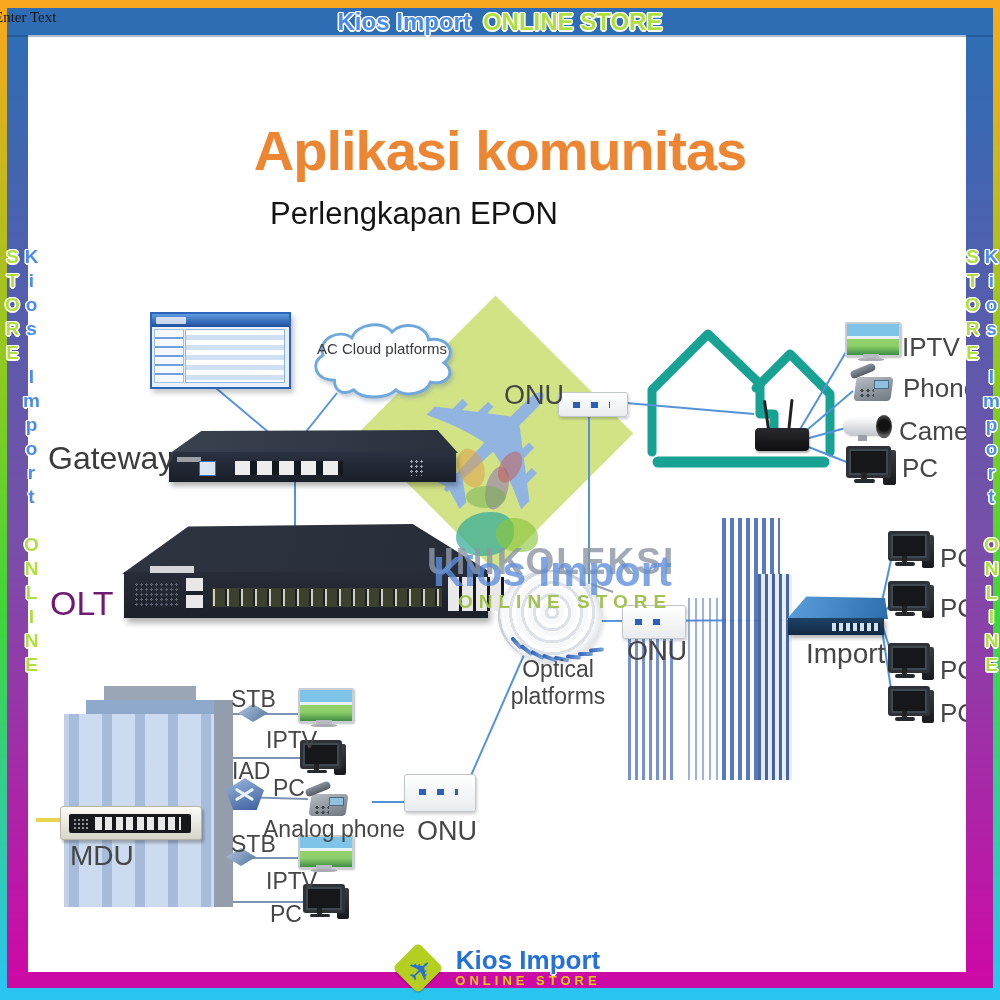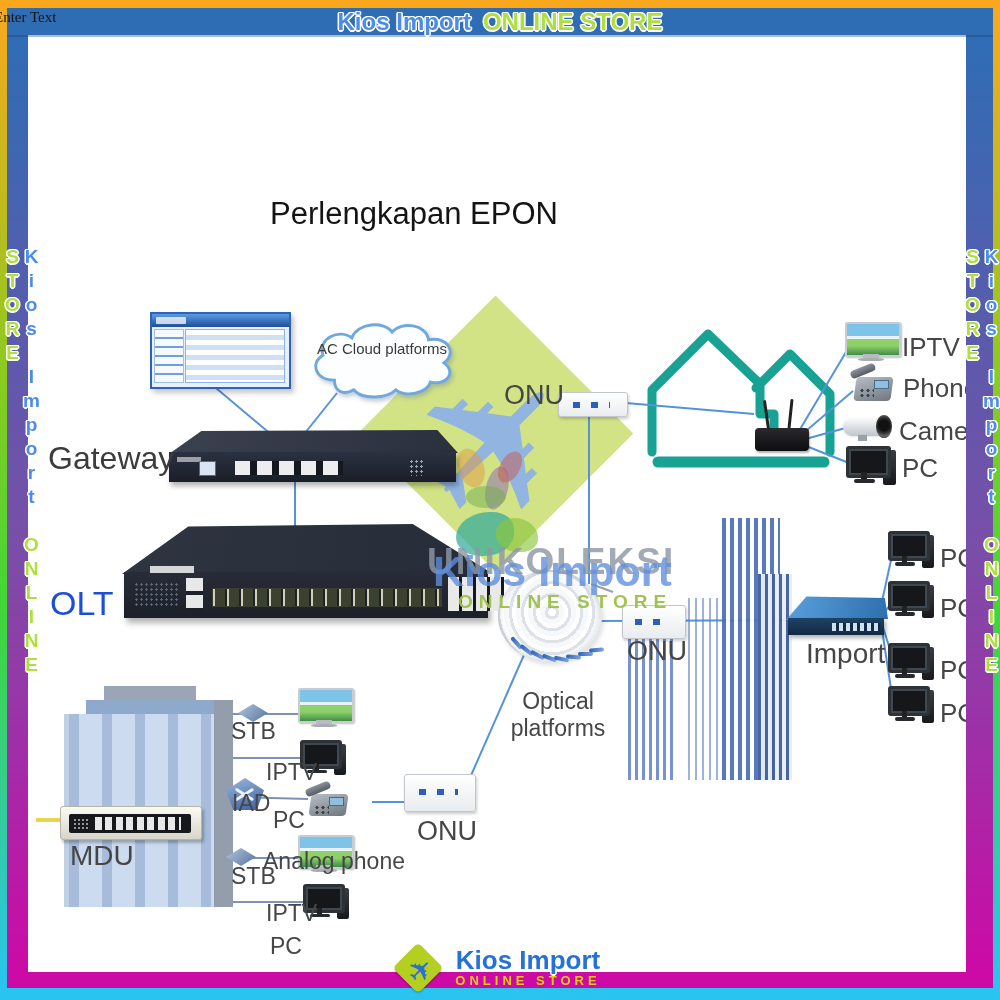--- a/index.html
+++ b/index.html
@@ -50,21 +50,21 @@
   
   .main-title{left:0;top:118px;width:1000px;text-align:center;z-index:20;
     font-size:56px;font-weight:bold;color:#ED8633;letter-spacing:-1px;}
   .sub-title{left:0;top:196px;width:828px;text-align:center;z-index:20;
     font-size:31px;color:#141414;}
 
   
   .lbl{color:#464646;z-index:22;}
   .lbl-big{font-size:32px;color:#3C3C3C;}
   .lbl-med{font-size:26px;}
-  .lbl-sm{font-size:23px;margin-top:32px;}
+  .lbl-sm{font-size:23px;}
 
   
   .console{left:150px;top:312px;width:137px;height:73px;background:#E8F1FB;border:2px solid #2A64BC;
     z-index:20;box-shadow:3px 4px 5px rgba(0,0,0,.22);}
   .console-head{left:0;top:0;right:0;height:13px;background:linear-gradient(#5E9BE0,#1E4E9C);}
   .console-logo{left:4px;top:3px;width:30px;height:7px;background:rgba(255,255,255,.75);border-radius:1px;}
   .console-side{left:2px;top:15px;width:28px;height:52px;background:#F6FAFF;border:1px solid #9FC0E8;
     background-image:repeating-linear-gradient(180deg,transparent 0 7px,#6FA0DC 7px 9px);}
   .console-table{left:33px;top:15px;width:98px;height:52px;border:1px solid #8FB4E4;
     background:repeating-linear-gradient(180deg,#FFFFFF 0 5px,#CFE0F4 5px 10px);}
@@ -257,20 +257,21 @@
       <path d="M232,714 L300,714"></path>
         <path d="M232,758 L302,758"></path>
       <path d="M232,797 L308,799"></path>
         <path d="M232,858 L300,858"></path>
       <path d="M232,902 L305,902"></path>
     </g>
     <path d="M591,584 L613,592" stroke="#9AA0A8" stroke-width="2"></path>
     <path d="M36,820 L62,820" stroke="#E9D44E" stroke-width="4"></path>
   </svg>
 
+  <div class="abs main-title">Aplikasi komunitas</div>
   <div class="abs sub-title">Perlengkapan EPON</div>
 
   <div class="abs console">
     <div class="abs console-head">
       <div class="abs console-logo"></div>
     </div>
     <div class="abs console-side"></div>
     <div class="abs console-table"></div>
   </div>
 
@@ -287,21 +288,21 @@
   <div class="abs gateway">
     <div class="abs gw-top"></div>
     <div class="abs gw-front">
       <div class="abs gw-logo"></div>
       <div class="abs gw-port-console"></div>
       <div class="abs gw-ports"></div>
       <div class="abs gw-leds"></div>
     </div>
   </div>
 
-  <div class="abs lbl" style="left:50px;top:584px;font-size:34px;color:#1d4ed8;">OLT</div>
+  <div class="abs lbl" style="left:50px;top:584px;font-size:34px;color:#701a75;">OLT</div>
   <div class="abs olt">
     <div class="abs olt-top"></div>
     <div class="abs olt-front">
       <div class="abs olt-label-strip"></div>
       <div class="abs olt-vents"></div>
       <div class="abs olt-uplink"></div>
       <div class="abs olt-sfp"></div>
       <div class="abs olt-8port"></div>
     </div>
   </div>

